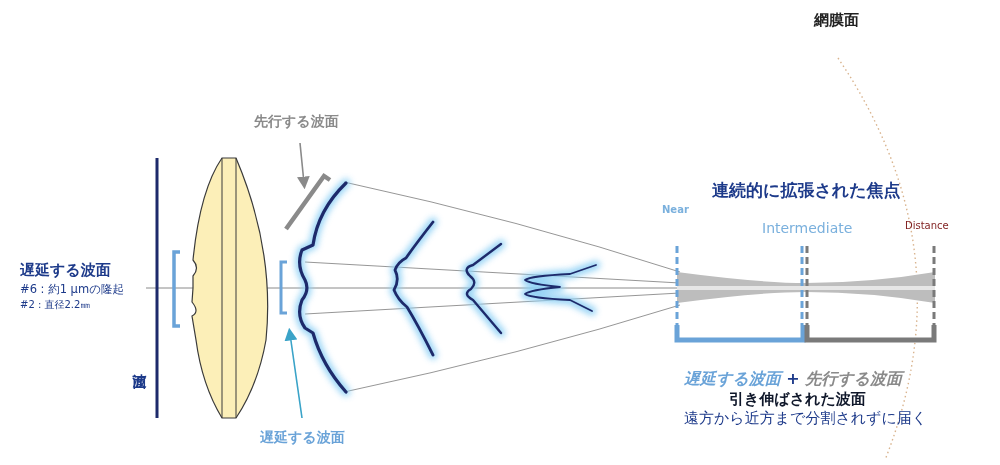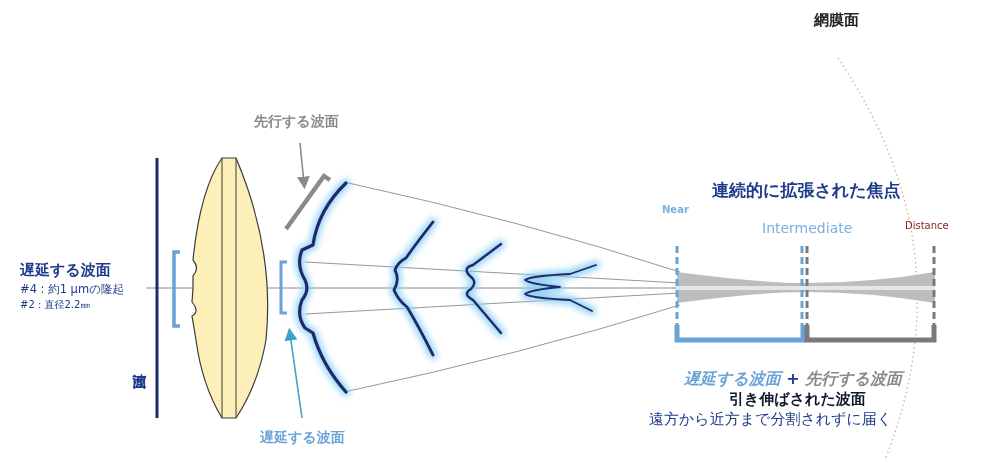--- a/index.html
+++ b/index.html
@@ -17,21 +17,21 @@
                  writing-mode: vertical-rl; letter-spacing: 1px; }
     .focus-title { left: 712px; top: 181px; font-size: 17px; font-weight: bold; color: #1d3a8a; }
     .near { left: 662px; top: 204px; font-size: 10px; color: #7ab0dd; font-weight: bold; }
     .intermediate { left: 762px; top: 220px; font-size: 14px; color: #7ab0dd; }
     .distance { left: 905px; top: 220px; font-size: 10px; color: #7f1d1d; }
     .combo { left: 684px; top: 370px; font-size: 16px; font-weight: bold; font-style: italic; }
     .combo .delayed { color: #6aa3d8; }
     .combo .plus { color: #1d3a8a; }
     .combo .leading { color: #8a8a8a; }
     .stretched { left: 729px; top: 391px; font-size: 15px; font-weight: bold; color: #0f172a; }
-    .reach { left: 649px; top: 411px; font-size: 15px; color: #1d3a8a; }
+    .reach { left: 684px; top: 411px; font-size: 15px; color: #1d3a8a; font-family: Liberation Mono, monospace; }
   </style>
 </head>
 <body>
 
 <svg class="diagram" width="1000" height="465" viewBox="0 0 1000 465">
   <defs>
     <filter id="glow" x="-40%" y="-20%" width="180%" height="140%">
       <feGaussianBlur stdDeviation="3.2"></feGaussianBlur>
     </filter>
     <marker id="arrowGray" markerWidth="8" markerHeight="8" refX="4" refY="4" orient="auto">
@@ -98,21 +98,21 @@
 
   <path d="M 677 325 L 677 340 L 803 340 L 803 325" fill="none" stroke="#6aa3d8" stroke-width="5"></path>
   <path d="M 807 325 L 807 340 L 934 340 L 934 325" fill="none" stroke="#7a7a7a" stroke-width="5"></path>
 </svg>
 
 <div class="lbl retina-title">網膜面</div>
 <div class="lbl leading-label">先行する波面</div>
 <div class="lbl delayed-label">遅延する波面</div>
 
 <div class="lbl ctrl-title">遅延する波面</div>
-<div class="lbl ctrl-l1">#4 : 約1 μmの隆起</div>
+<div class="lbl ctrl-l1">#6 : 約1 μmの隆起</div>
 <div class="lbl ctrl-l2">#2 : 直径2.2㎜</div>
 
 <div class="lbl wave-vert">波面</div>
 
 <div class="lbl focus-title">連続的に拡張された焦点</div>
 <div class="lbl near">Near</div>
 <div class="lbl intermediate">Intermediate</div>
 <div class="lbl distance">Distance</div>
 
 <div class="lbl combo">

